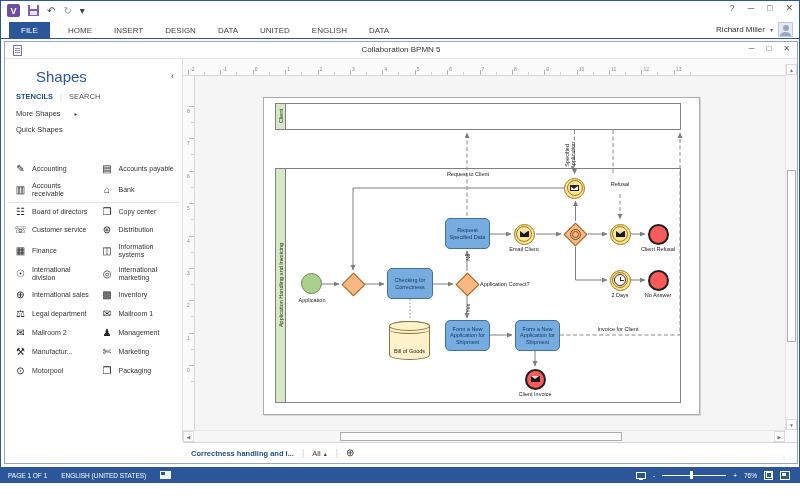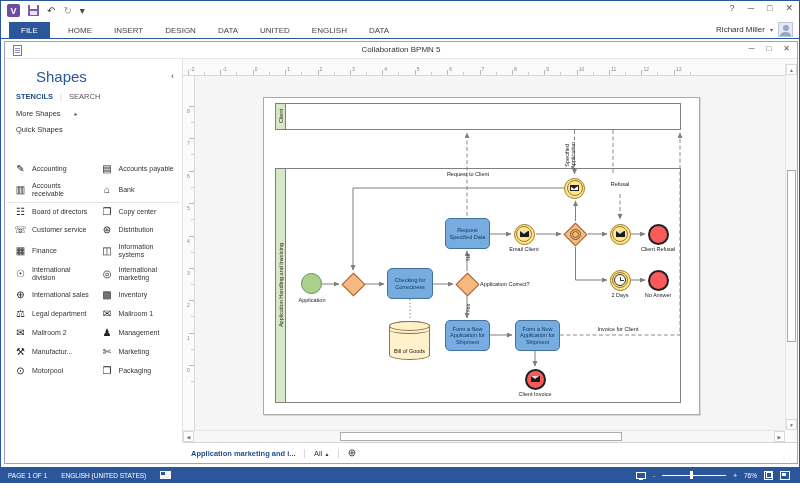--- a/index.html
+++ b/index.html
@@ -470,21 +470,21 @@
         <div class="sb-btn" style="bottom:0;left:0;">▼</div>
       </div>
       <div class="hsb">
         <div class="sb-btn" style="left:0;top:0;">◀</div>
         <div class="sb-thumb" style="top:1px;height:9px;left:26%;width:47%;"></div>
         <div class="sb-btn" style="right:0;top:0;">▶</div>
       </div>
     </div>
 
     <div class="tabbar">
-      <span class="pagetab">Application marketing and i...</span>
+      <span class="pagetab">Correctness handling and i...</span>
       <span class="tb-sep">|</span>
       <span class="alltab">
         <span>All</span>
         <span style="font-size:5px;">▲</span>
       </span>
       <span class="tb-sep">|</span>
       <span class="addpage">⊕</span>
       <span class="grip2">⋮⋮</span>
     </div>
   </div>

